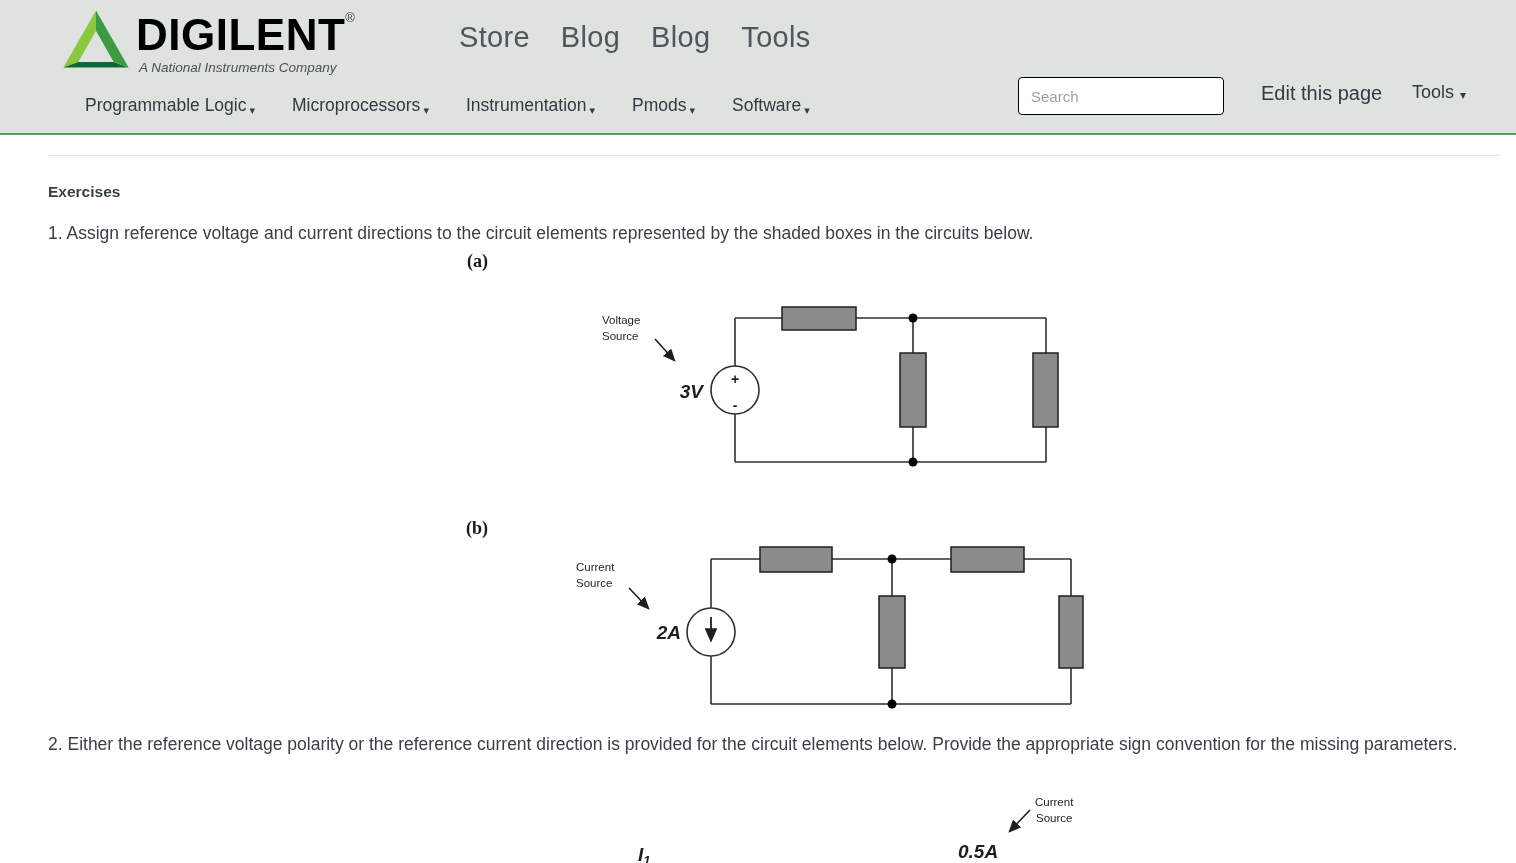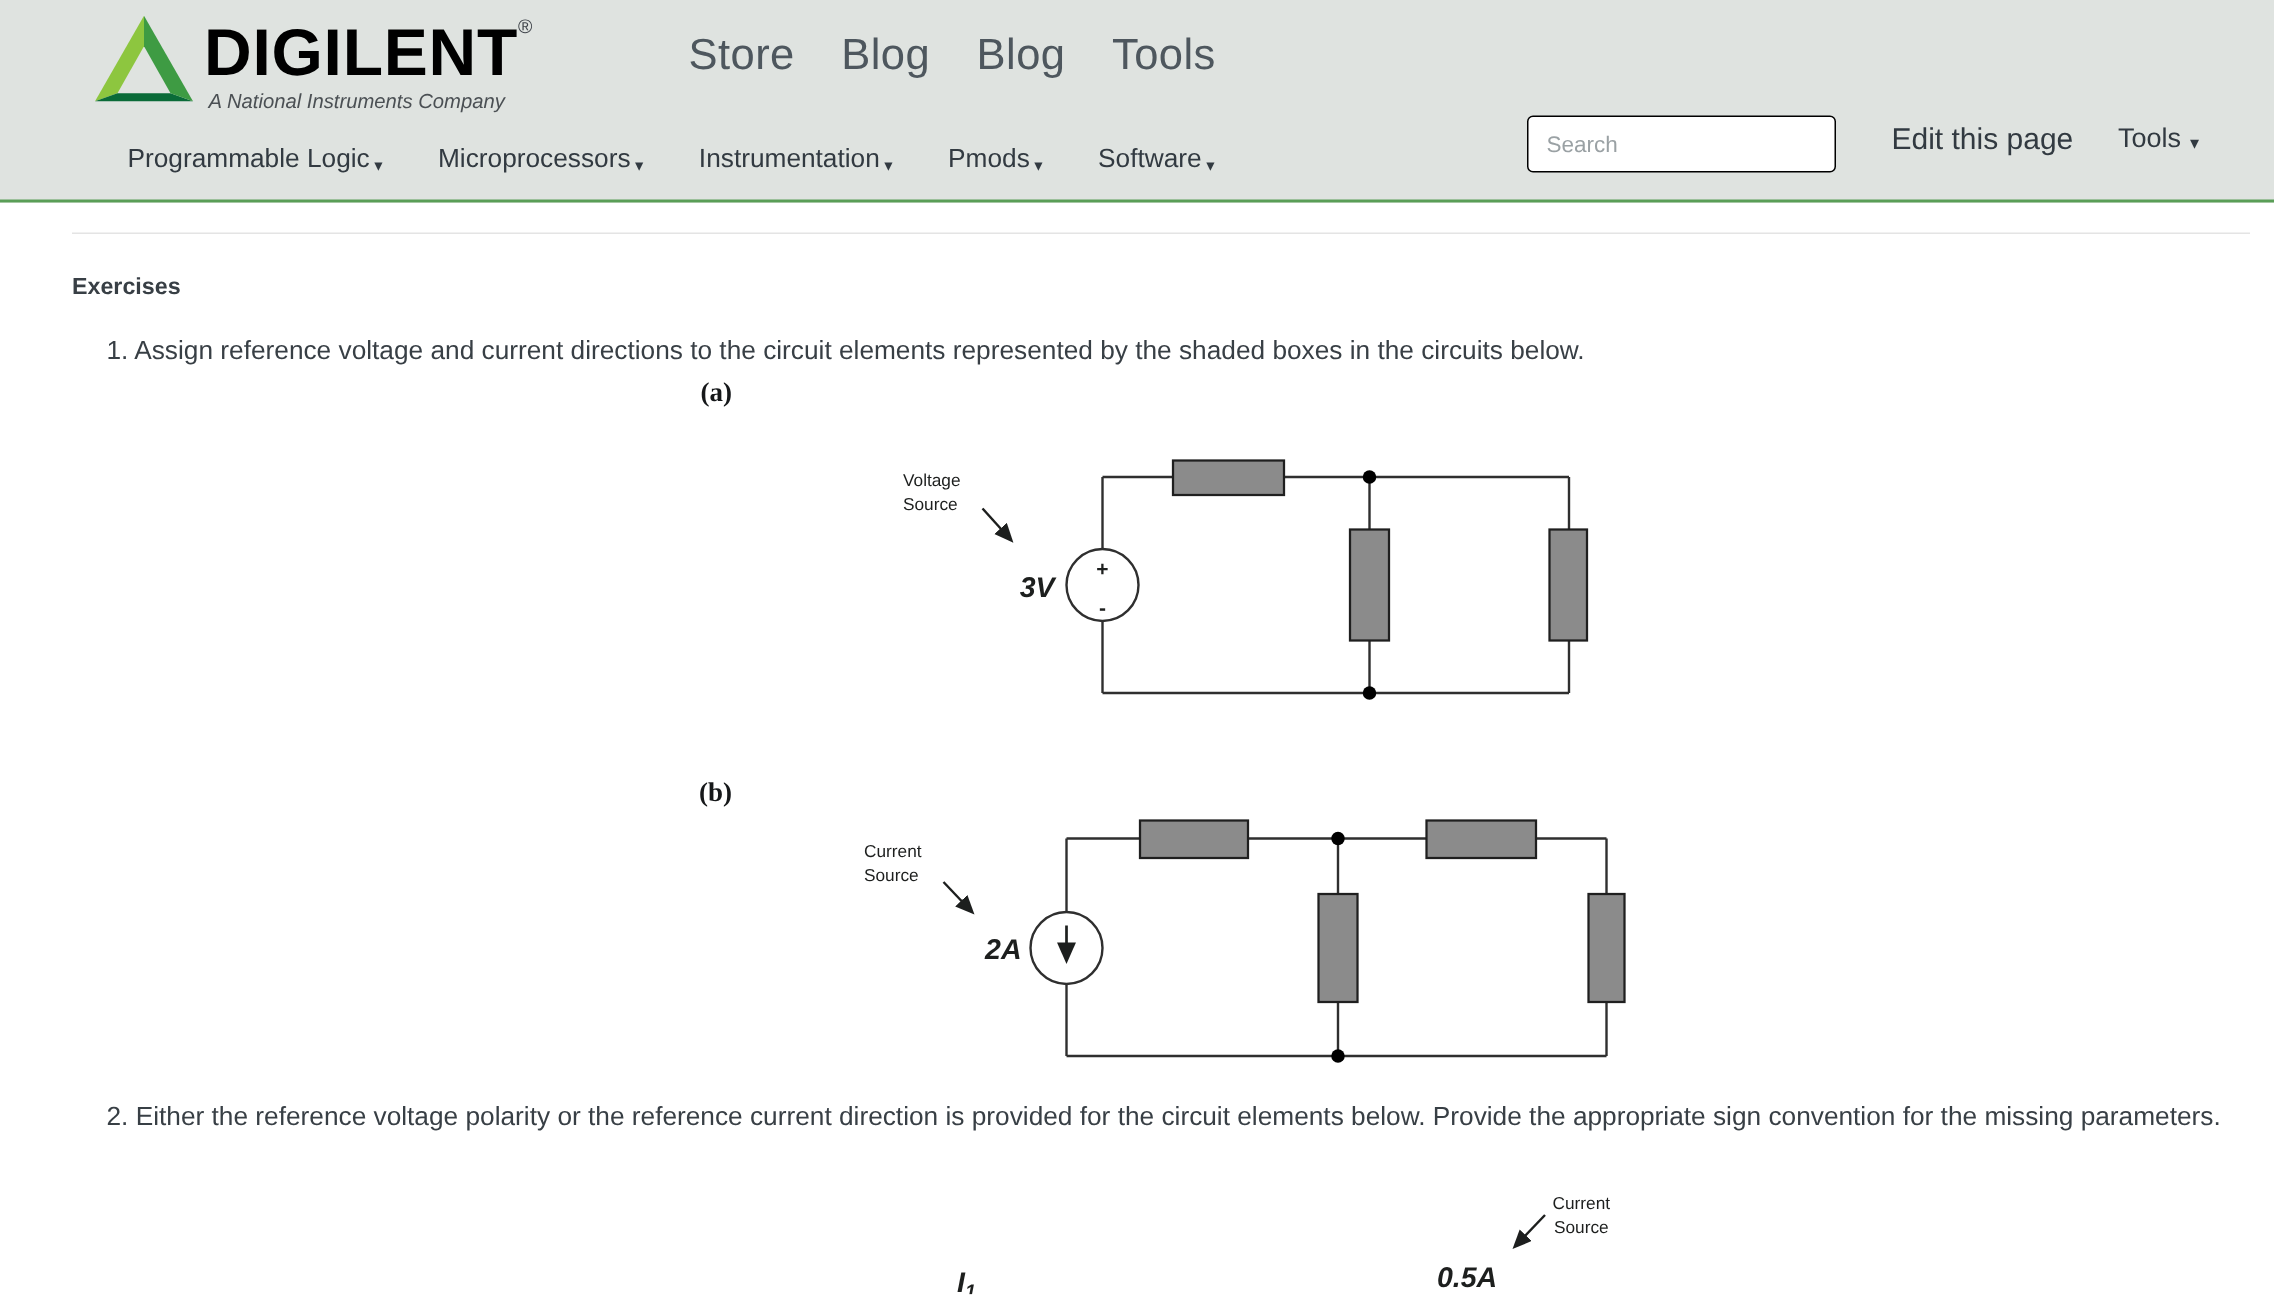--- a/index.html
+++ b/index.html
@@ -29,21 +29,21 @@
     background:#fff; border:1px solid #000000; border-radius:4px;
     padding:0 12px; font-size:15px; color:#333; font-family:"Liberation Sans", sans-serif; outline:none;
   }
   .search-input::placeholder { color:#9aa1a4; }
   .edit-link { position:absolute; left:1261px; top:82px; font-size:20px; color:#323a41; cursor:pointer; white-space:nowrap; }
   .tools-menu { position:absolute; left:1412px; top:82px; font-size:18px; color:#323a41; cursor:pointer; white-space:nowrap; }
   .tools-menu .caret { font-size:12px; margin-left:6px; }
   
   .content-rule { position:absolute; left:48px; top:155px; width:1452px; border-top:1px solid #e4e4e4; }
   .section-title { position:absolute; left:48px; top:183px; font-size:15.5px; font-weight:bold; color:#383f45; }
-  .para { position:absolute; left:48px; color:#383f45; font-size:17.5px; line-height:29px;margin-left:23px; }
+  .para { position:absolute; left:48px; color:#383f45; font-size:17.5px; line-height:29px; }
   .para-1 { top:219px; width:1420px; }
   .para-2 { top:730px; width:1424px; }
   .fig-label { position:absolute; font-family:"Liberation Serif", serif; font-weight:600; font-size:18px; color:#16181a; }
   .fig-a-label { left:467px; top:251px; }
   .fig-b-label { left:466px; top:518px; }
   .fig-svg { position:absolute; }
   .fig-svg text { fill:#1d1f1e; }
   .callout-text { font-size:11.5px; font-family:"Liberation Sans", sans-serif; }
   .src-value { font-size:19px; font-style:italic; font-weight:bold; font-family:"Liberation Sans", sans-serif; }
   .sign-text { font-size:14px; font-weight:bold; font-family:"Liberation Sans", sans-serif; }

